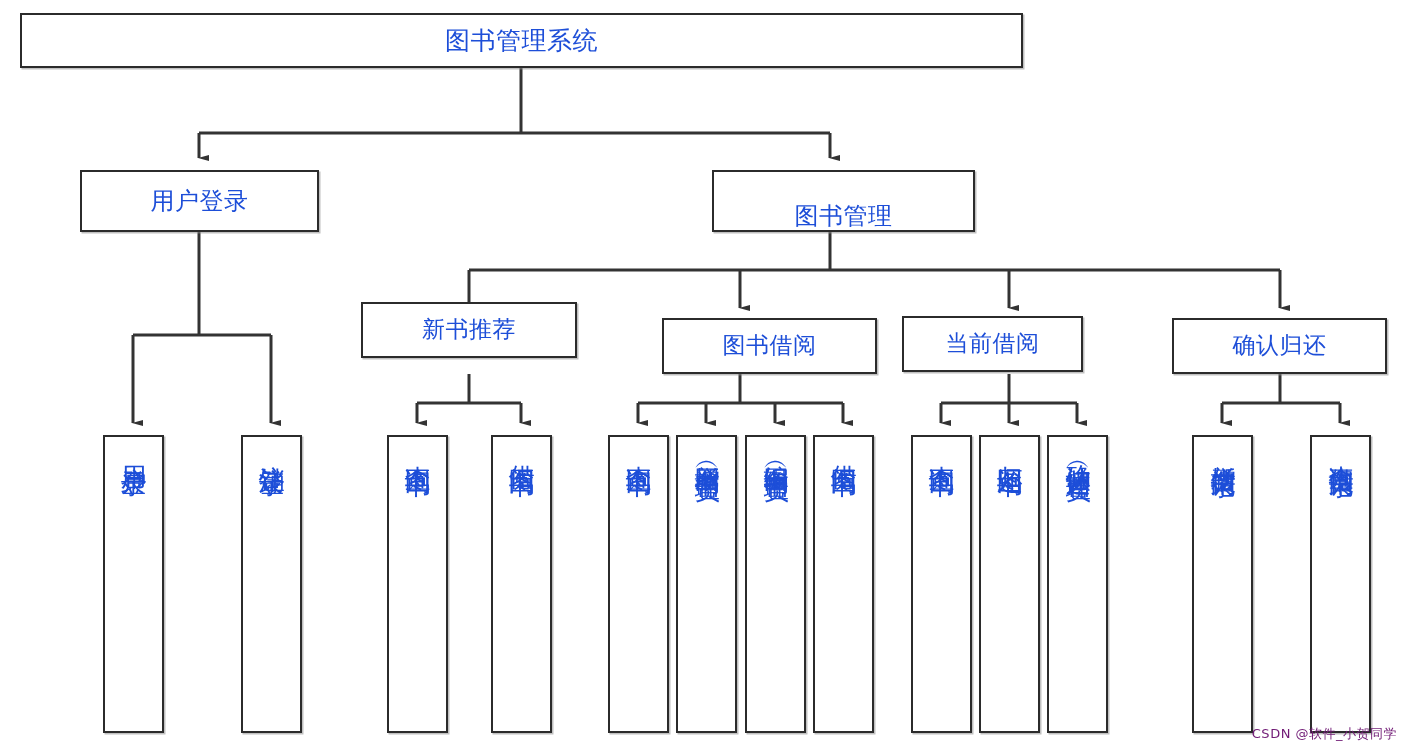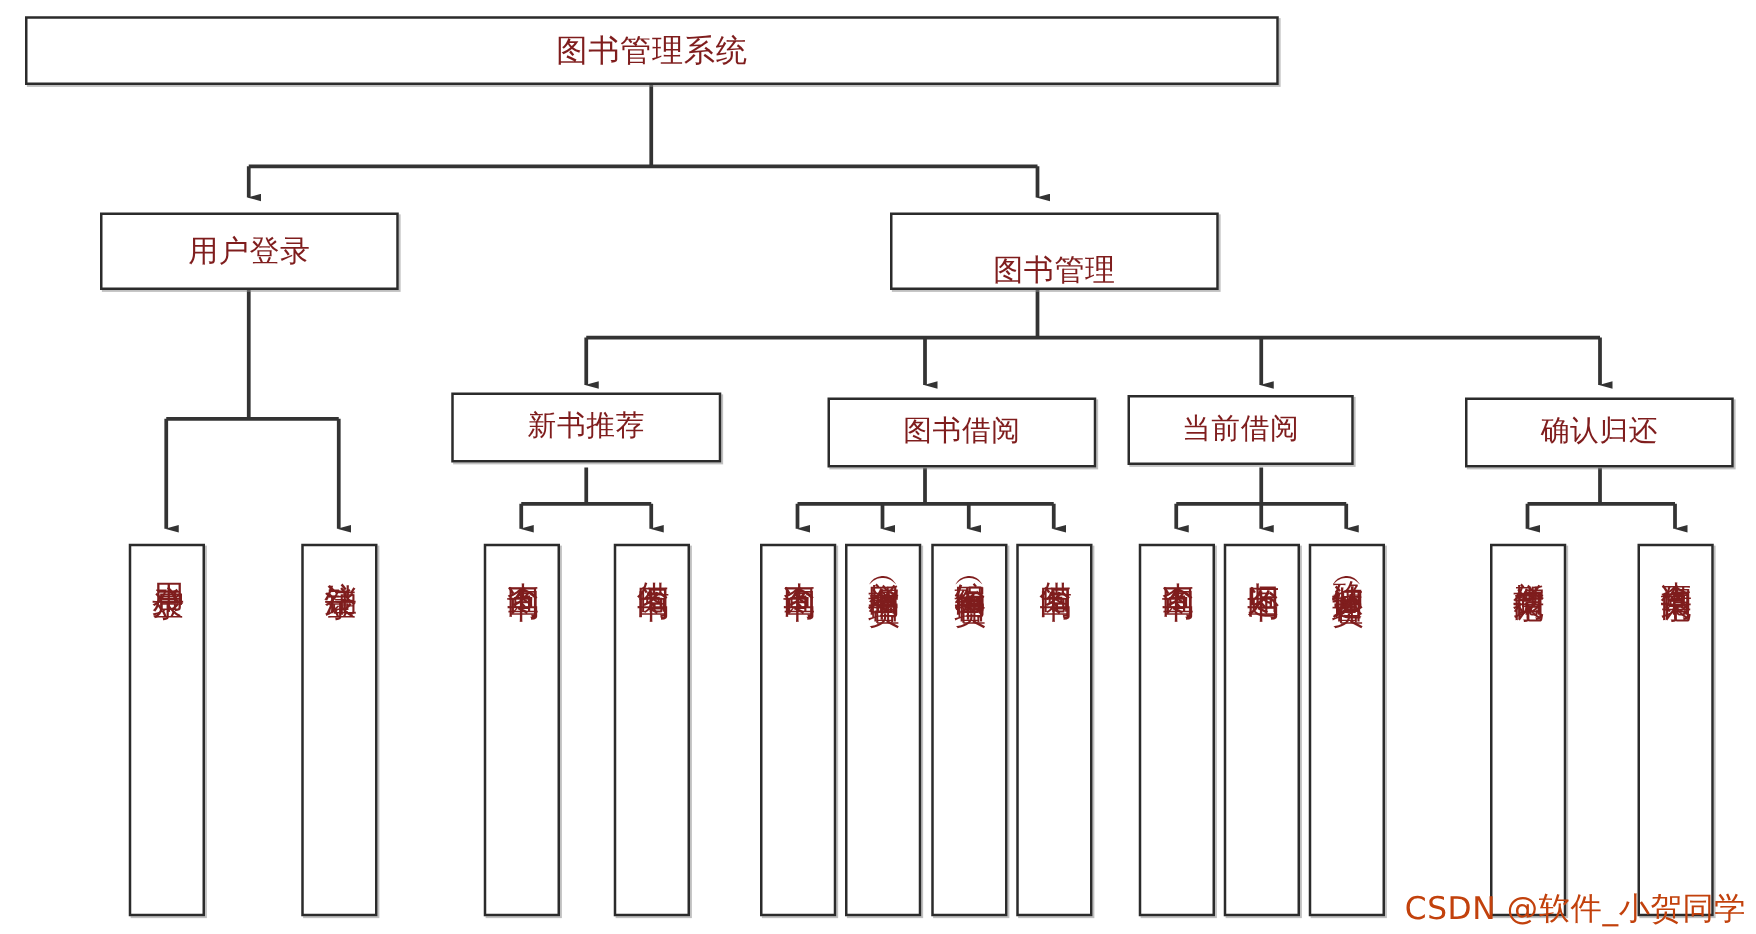--- a/index.html
+++ b/index.html
@@ -26,21 +26,21 @@
     pointer-events: none;
   }
   .node {
     position: absolute;
     box-sizing: border-box;
     border: 2.5px solid #2b2b2b;
     background: #ffffff;
     display: flex;
     align-items: center;
     justify-content: center;
-    color: #7f1d1d;
+    color: #1d4ed8;
     box-shadow: 1.5px 1.5px 0 rgba(140,140,140,0.55);
   }
   .node .label {
     display: block;
     text-align: center;
     line-height: 1.18;
     letter-spacing: 0.5px;
   }
   
   .tier-root {
@@ -68,22 +68,22 @@
     letter-spacing: 2px;
     white-space: nowrap;
   }
   .tier-leaf.tall .label {
     font-size: 25px;
   }
   .watermark {
     position: absolute;
     right: 8px;
     bottom: 4px;
-    font-size: 25px;
-    color: #c2410c;
+    font-size: 13px;
+    color: #701a75;
     letter-spacing: 0.5px;
     white-space: nowrap;
   }
 </style>
 </head>
 <body>
 
 <div id="canvas">
 
   <svg class="wires" viewBox="0 0 1405 747" xmlns="http://www.w3.org/2000/svg">
@@ -143,21 +143,21 @@
   </div>
 
   <div class="node tier-main" style="left:80px; top:170px; width:239px; height:62px;">
     <span class="label">用户登录</span>
   </div>
 
   <div class="node tier-main" style="left:712px; top:170px; width:263px; height:62px;align-items:flex-end;">
     <span class="label">图书管理</span>
   </div>
 
-  <div class="node tier-sub" style="left:361px; top:314px; width:216px; height:56px;">
+  <div class="node tier-sub" style="left:361px; top:302px; width:216px; height:56px;">
     <span class="label">新书推荐</span>
   </div>
 
   <div class="node tier-sub" style="left:662px; top:318px; width:215px; height:56px;">
     <span class="label">图书借阅</span>
   </div>
 
   <div class="node tier-sub" style="left:902px; top:316px; width:181px; height:56px;">
     <span class="label">当前借阅</span>
   </div>

